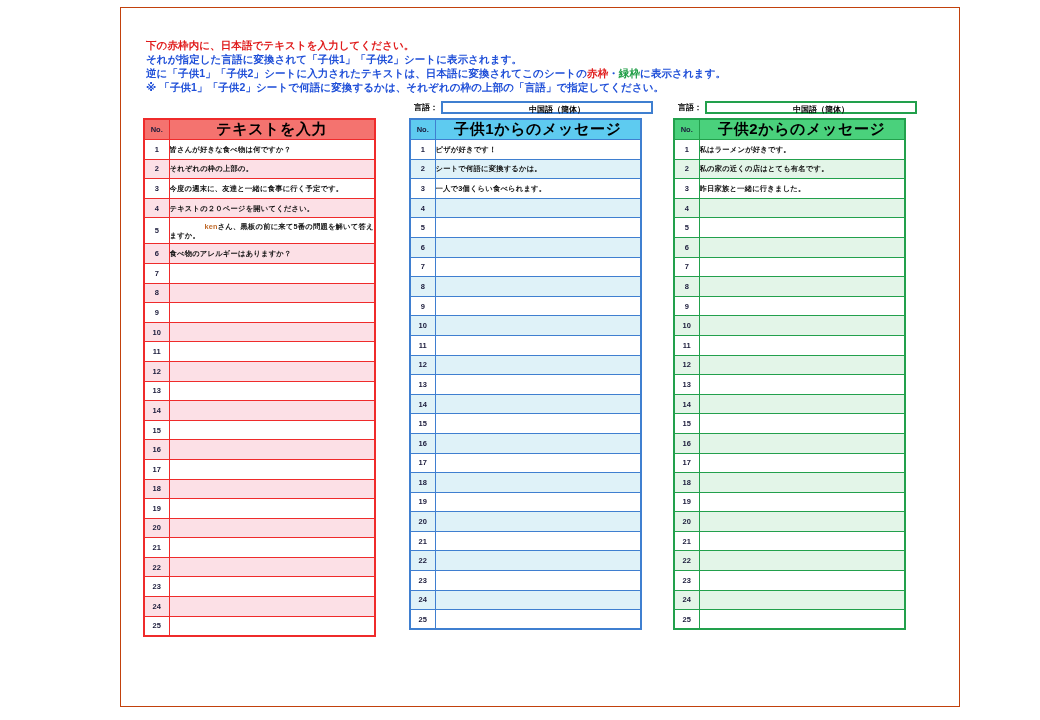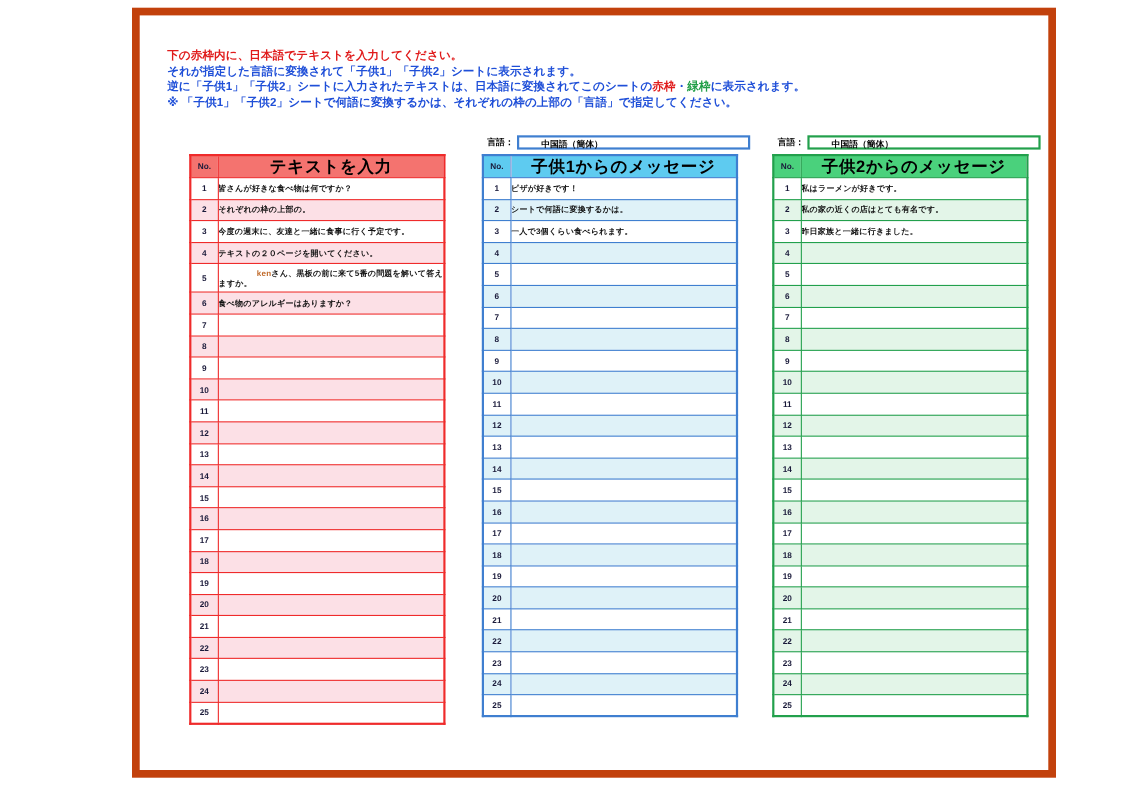--- a/index.html
+++ b/index.html
@@ -15,21 +15,21 @@
   }
 
   
   #page-sheet {
     position: absolute;
     left: 120px;
     top: 7px;
     width: 840px;
     height: 700px;
     background: #ffffff;
-    border: 7px solid #c2410c;
+    border: 1px solid #c2410c;
     box-sizing: border-box;
   }
 
   
   #instructions {
     position: absolute;
     left: 25px;
     top: 30px;
     width: 790px;
   }
@@ -42,23 +42,22 @@
   }
   .instr-red   { color: #e01b1b; }
   .instr-blue  { color: #1f4fd8; }
   .instr-mixed { color: #1f4fd8; }
   .instr-mixed .seg-red   { color: #e01b1b; }
   .instr-mixed .seg-green { color: #1f9e46; margin-top: 11px; }
 
   
   .col {
     position: absolute;
-    top: 104px;
+    top: 88px;
     width: 244px;
-    margin-left: 23px;
   }
   #col-source { left: 22px; }
   #col-child1 { left: 288px; }
   #col-child2 { left: 552px; }
 
   
   .lang-row {
     height: 22px;
     display: flex;
     align-items: center;
@@ -68,20 +67,21 @@
     font-size: 8px;
     font-weight: bold;
     color: #000000;
     margin-right: 3px;
     white-space: nowrap;
   }
   .lang-box {
     flex: 1;
     height: 13px;
     line-height: 13px;
+    text-align: center;
     font-size: 8px;
     font-weight: bold;
     color: #000000;
     background: #ffffff;
     box-sizing: border-box;
     padding-left: 20px;
   }
   #col-child1 .lang-box { border: 2px solid #3f7fd0; }
   #col-child2 .lang-box { border: 2px solid #22a04c; }
   .lang-spacer { height: 22px; }

